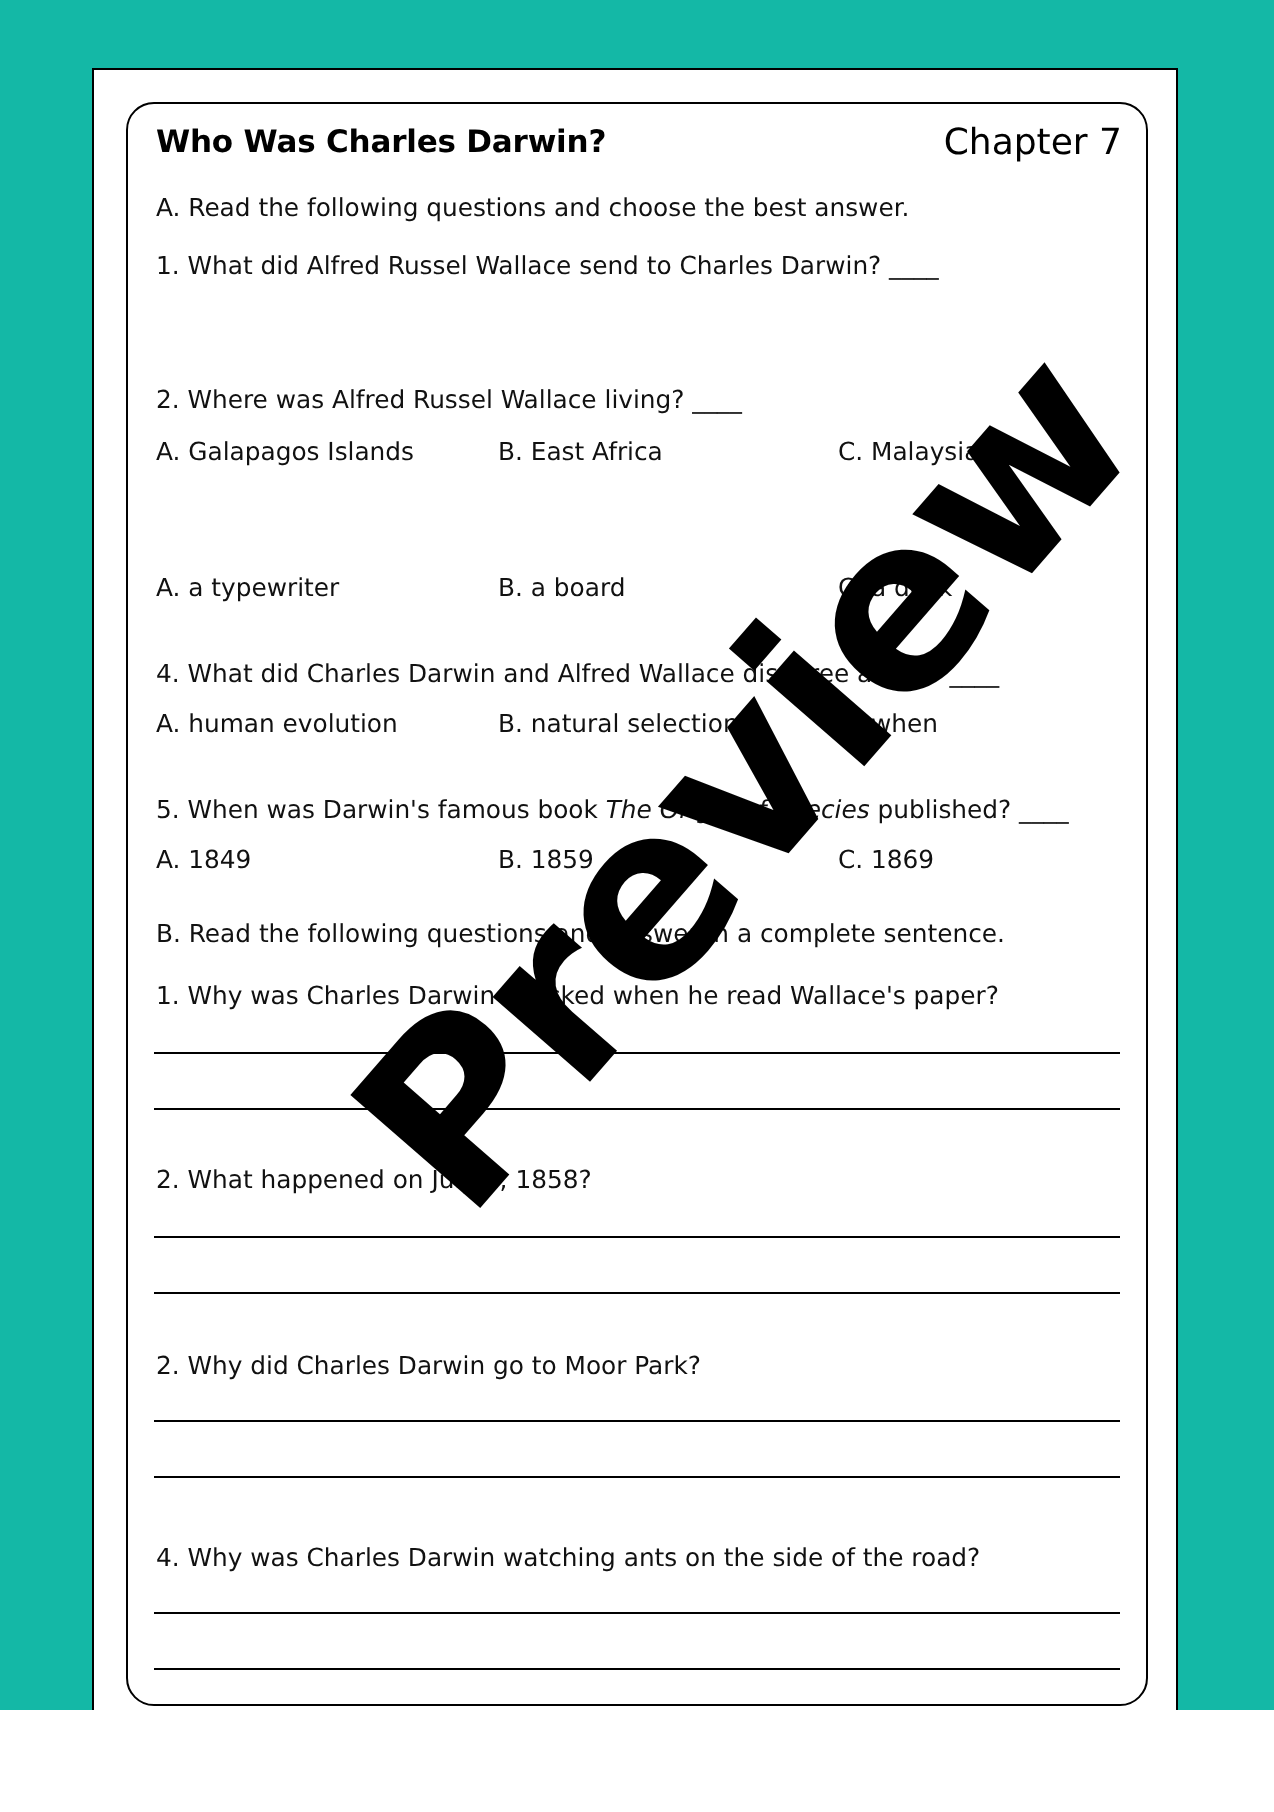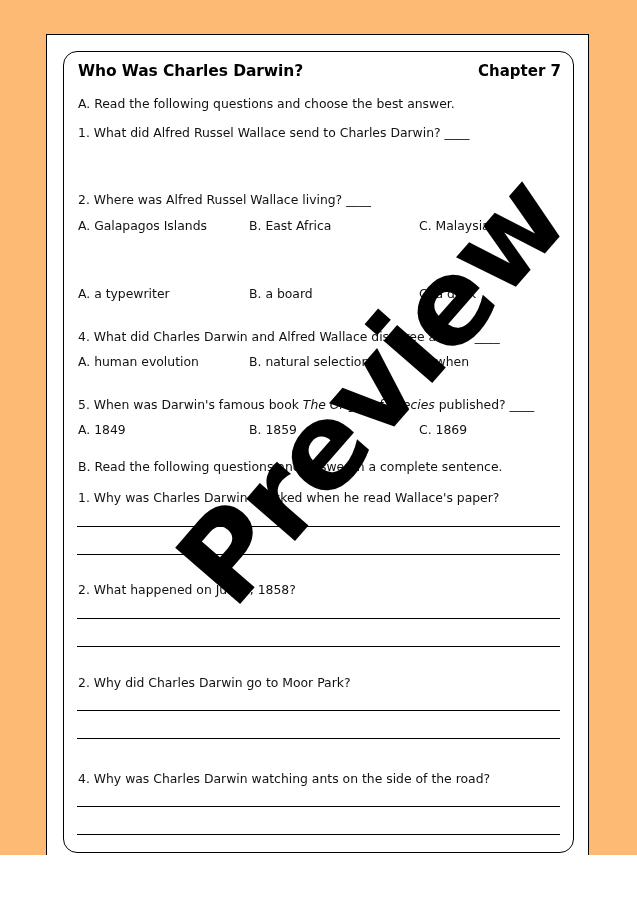--- a/index.html
+++ b/index.html
@@ -9,21 +9,21 @@
     background: #ffffff;
   }
   body {
     font-family: "DejaVu Sans", sans-serif;
     -webkit-font-smoothing: antialiased;
   }
   .page {
     position: relative;
     width: 637px;
     height: 855px;
-    background: #fdba74;
+    background: #14b8a6;
     overflow: hidden;
   }
   
   .page-frame {
     position: absolute;
     left: 46px;
     top: 34px;
     width: 543px;
     height: 834px;
     border: 1px solid #000000;
@@ -62,22 +62,22 @@
     justify-content: space-between;
   }
   .worksheet-title {
     font-size: 15.5px;
     font-weight: bold;
     color: #000000;
     letter-spacing: -0.1px;
     white-space: nowrap;
   }
   .chapter-label {
-    font-size: 15px;
-    font-weight: bold;
+    font-size: 18px;
+    font-weight: normal;
     color: #000000;
     white-space: nowrap;
   }
 
   
   .row {
     position: absolute;
     left: 14px;
     font-size: 12.4px;
     color: #111111;

